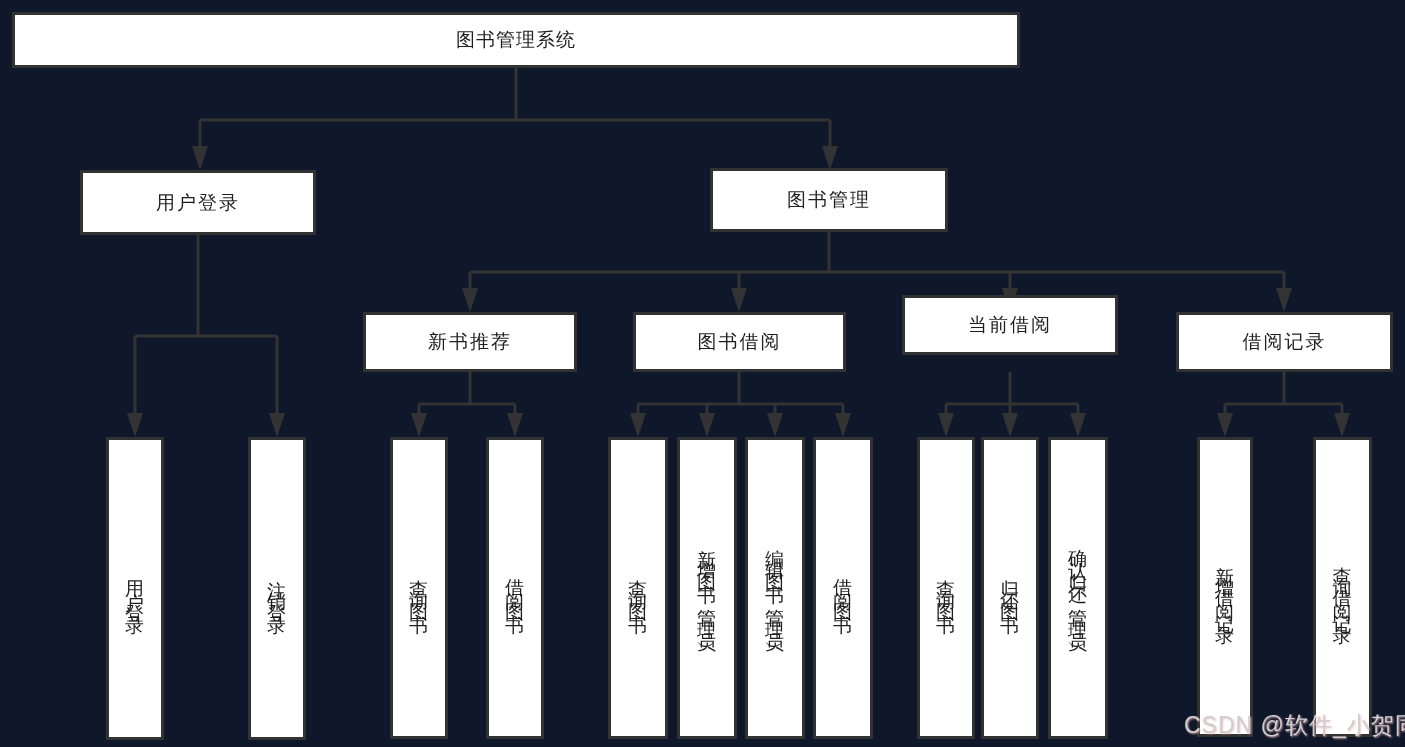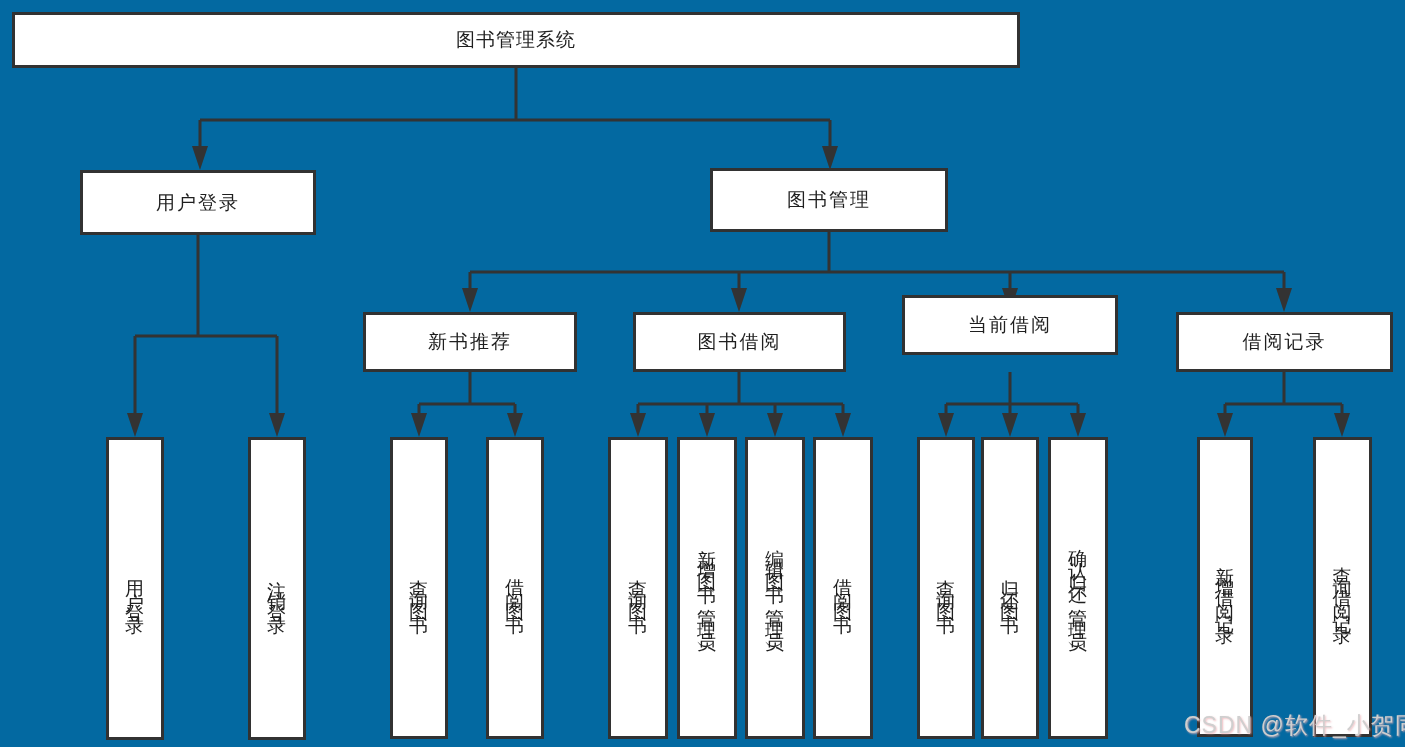--- a/index.html
+++ b/index.html
@@ -4,21 +4,21 @@
 <style>
   html, body {
     margin: 0;
     padding: 0;
     background: #ffffff;
   }
   #canvas {
     position: relative;
     width: 1405px;
     height: 747px;
-    background: #0369a1;
+    background: #0f172a;
     overflow: hidden;
     font-family: "Liberation Sans", "DejaVu Sans", sans-serif;
     color: #1f1f1f;
   }
   #connectors {
     position: absolute;
     left: 0;
     top: 0;
     pointer-events: none;
   }

